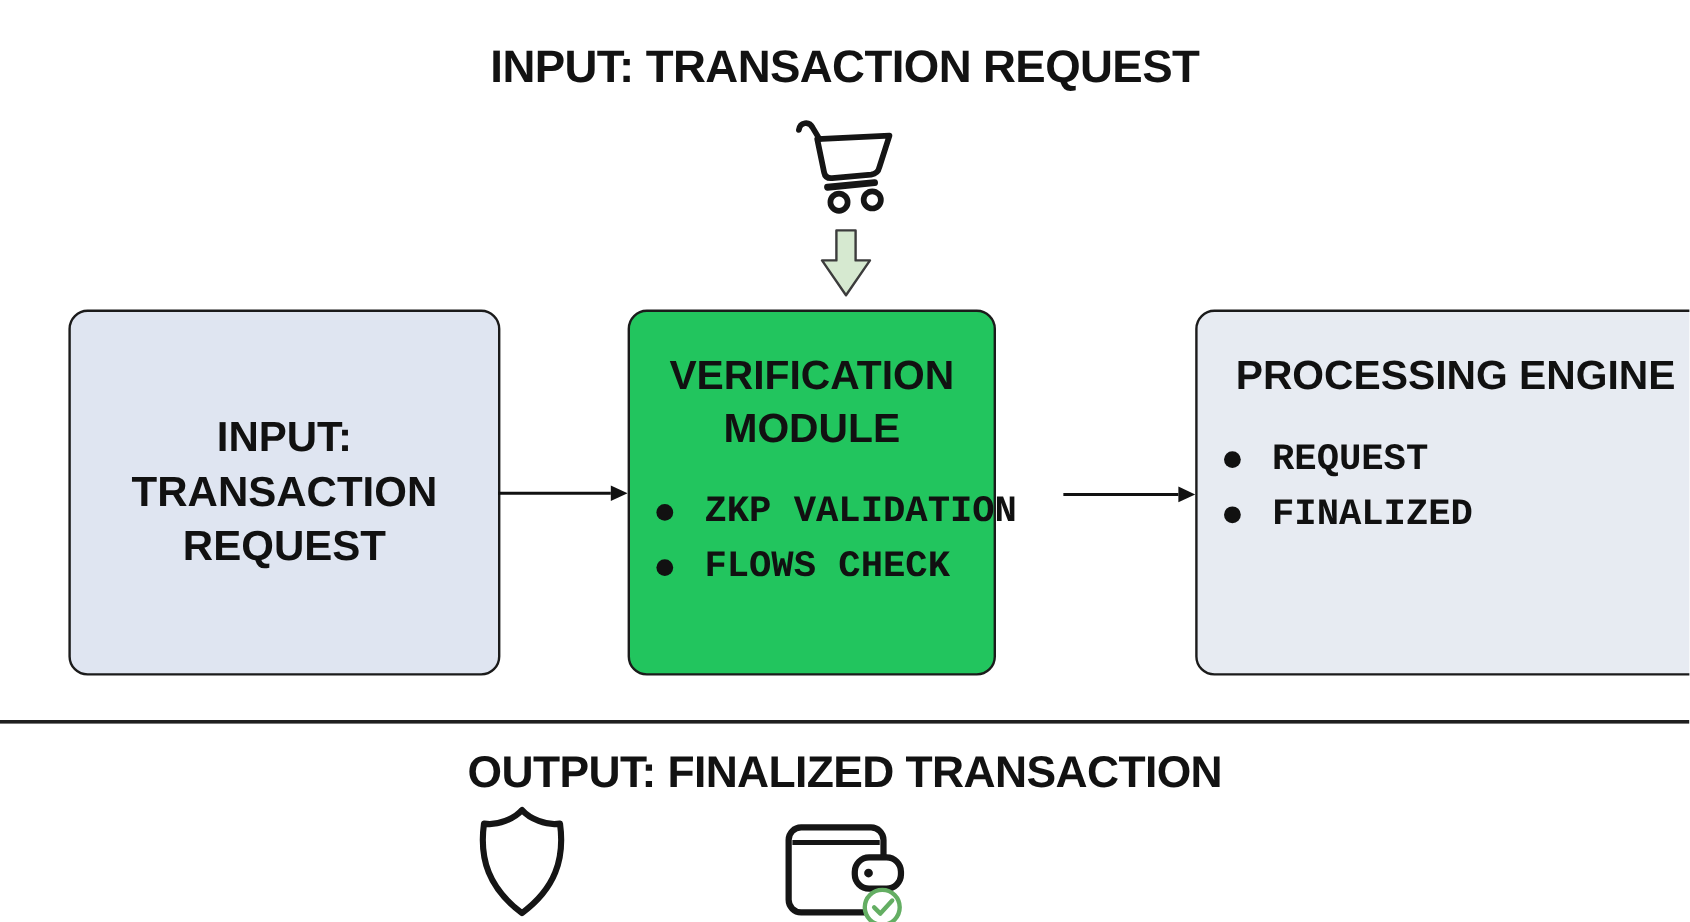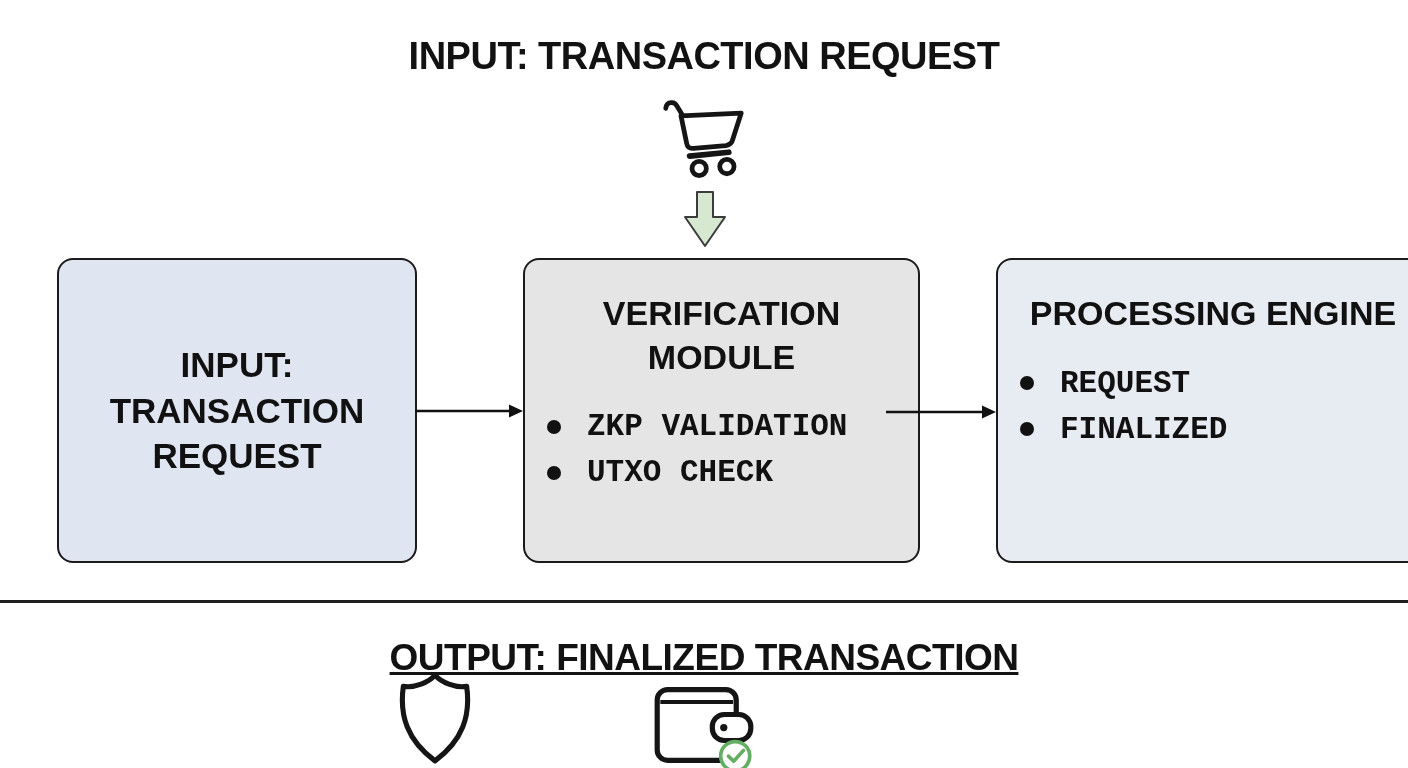--- a/index.html
+++ b/index.html
@@ -16,21 +16,21 @@
   .title {
     position: absolute;
     left: 0;
     width: 100%;
     text-align: center;
     font-weight: 800;
     letter-spacing: -0.5px;
     color: #121212;
   }
   #top-title { top: 22px; font-size: 38px; }
-  #output-title { top: 624px; font-size: 37px; text-decoration: underline; }
+  #output-title { top: 610px; font-size: 37px; }
   .icon-abs { position: absolute; }
   .box {
     position: absolute;
     top: 245px;
     height: 305px;
     box-sizing: border-box;
     border: 2.5px solid #1b1b1b;
     border-radius: 16px;
     color: #111111;
   }
@@ -40,21 +40,21 @@
     background: #dfe5f1;
     display: flex;
     align-items: center;
     justify-content: center;
     text-align: center;
     font-size: 35px;
     font-weight: 800;
     line-height: 1.3;
     padding: 0 26px;
   }
-  #box-verification { left: 523px; width: 397px; background: #e5e5e5; }
+  #box-verification { left: 523px; width: 307px; background: #22c55e; }
   #box-processing  { left: 996px; width: 434px; background: #e7ebf2; }
   .box-heading {
     margin-top: 32px;
     text-align: center;
     font-size: 34px;
     font-weight: 800;
     line-height: 1.28;
     padding: 0 30px;
   }
   .bullets {
@@ -128,21 +128,21 @@
 
   <svg class="icon-abs" style="left:415px; top:388px;" width="108" height="20" viewBox="0 0 108 20">
     <line x1="0" y1="10" x2="94" y2="10" stroke="#111111" stroke-width="2.5"></line>
     <polygon points="94,3.5 108,10 94,16.5" fill="#111111"></polygon>
   </svg>
 
   <div id="box-verification" class="box">
     <div class="box-heading">VERIFICATION MODULE</div>
     <ul class="bullets">
         <li>ZKP VALIDATION</li>
-        <li>UTXO CHECK</li>
+        <li>FLOWS CHECK</li>
       </ul>
   </div>
 
   <svg class="icon-abs" style="left:886px; top:389px;" width="110" height="20" viewBox="0 0 110 20">
     <line x1="0" y1="10" x2="96" y2="10" stroke="#111111" stroke-width="2.5"></line>
     <polygon points="96,3.5 110,10 96,16.5" fill="#111111"></polygon>
   </svg>
 
   <div id="box-processing" class="box">
     <div class="box-heading">PROCESSING ENGINE</div>

